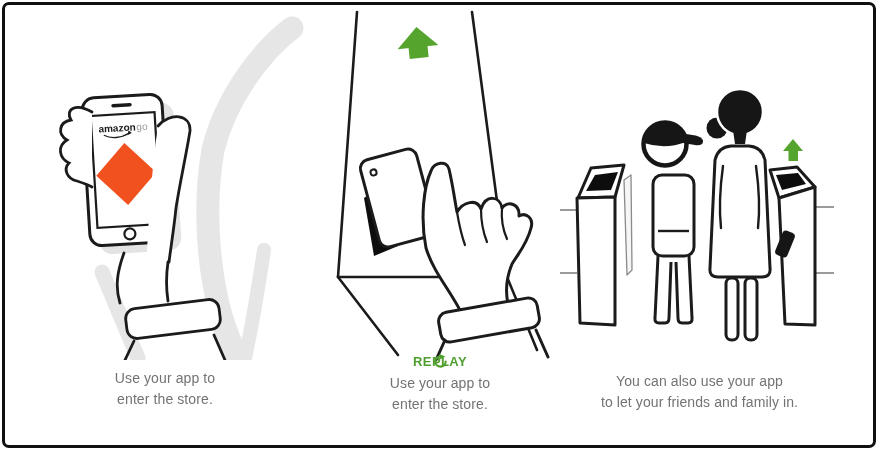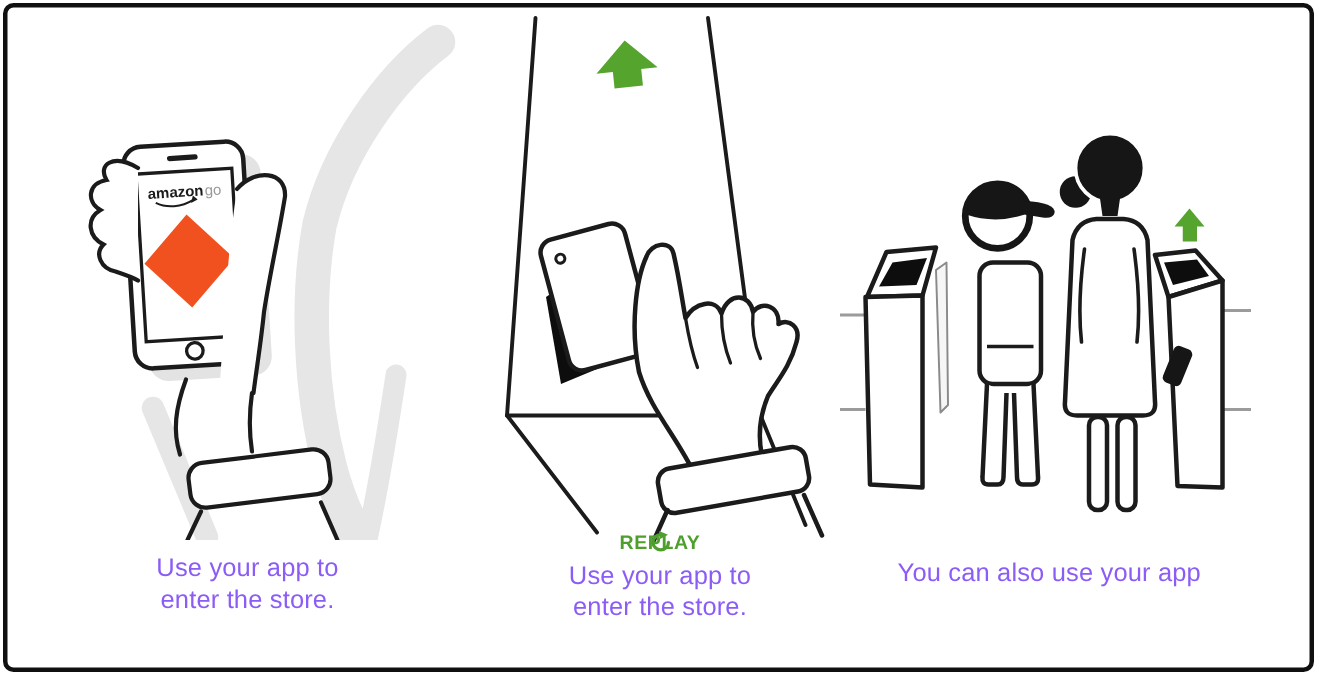--- a/index.html
+++ b/index.html
@@ -2,21 +2,21 @@
 <html><head>
 <meta charset="utf-8">
 <style>
   html,body{margin:0;padding:0;background:#ffffff;}
   .stage{position:relative;width:880px;height:457px;background:#ffffff;overflow:hidden;
          font-family:"Liberation Sans", sans-serif;}
   .frame{position:absolute;left:2px;top:2px;width:868px;height:440px;
          border:3px solid #101010;border-radius:7px;background:#ffffff;}
   .panel{position:absolute;top:0;height:100%;}
   svg{position:absolute;display:block;}
-  .caption{position:absolute;text-align:center;color:#8b5cf6;font-size:17px;
+  .caption{position:absolute;text-align:center;color:#737373;font-size:14px;
            line-height:21px;letter-spacing:.1px;}
   .replay{position:absolute;display:flex;align-items:center;justify-content:center;
           gap:6px;cursor:pointer;}
   .replay-text{font-weight:bold;font-size:13px;letter-spacing:.4px;}
 </style>
 </head>
 <body>
 
 <div class="stage">
   <div class="frame"></div>
@@ -178,15 +178,16 @@
         <g transform="translate(228 164) rotate(22)">
           <rect x="-6.5" y="-13" width="13" height="26" rx="3.5" fill="#161616"></rect>
         </g>
         <rect x="169" y="198" width="12" height="62" rx="5.5" fill="#ffffff" stroke="#1b1b1b" stroke-width="3"></rect>
         <rect x="188" y="198" width="12" height="62" rx="5.5" fill="#ffffff" stroke="#1b1b1b" stroke-width="3"></rect>
       </g>
     </svg>
 
     <div class="caption" style="left:0px;top:371px;width:305px;">
       <div>You can also use your app</div>
+      <div>to let your friends and family in.</div>
     </div>
   </div>
 </div>
 
 </body></html>

